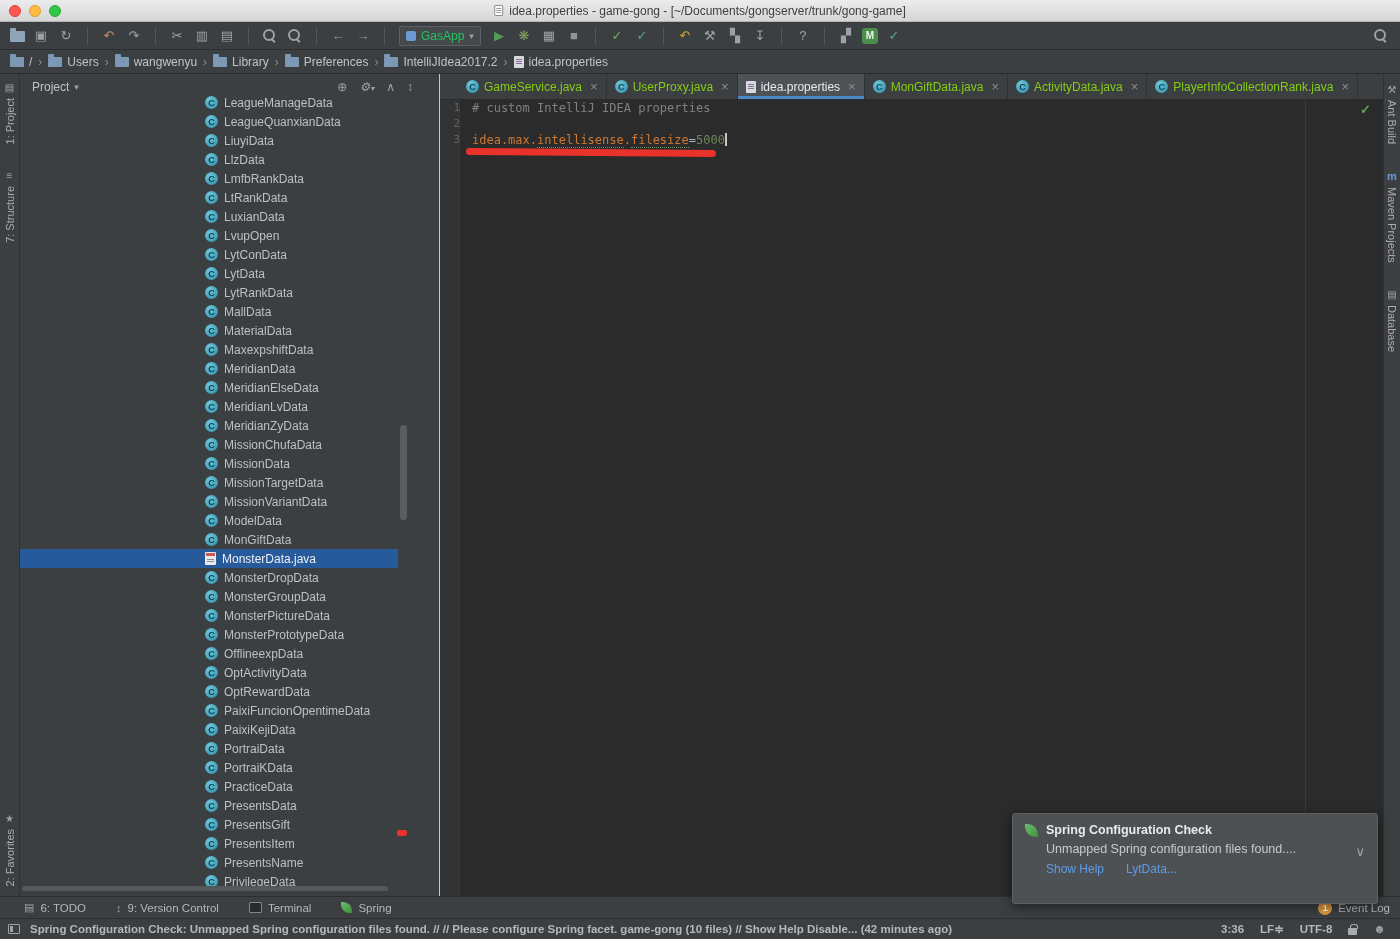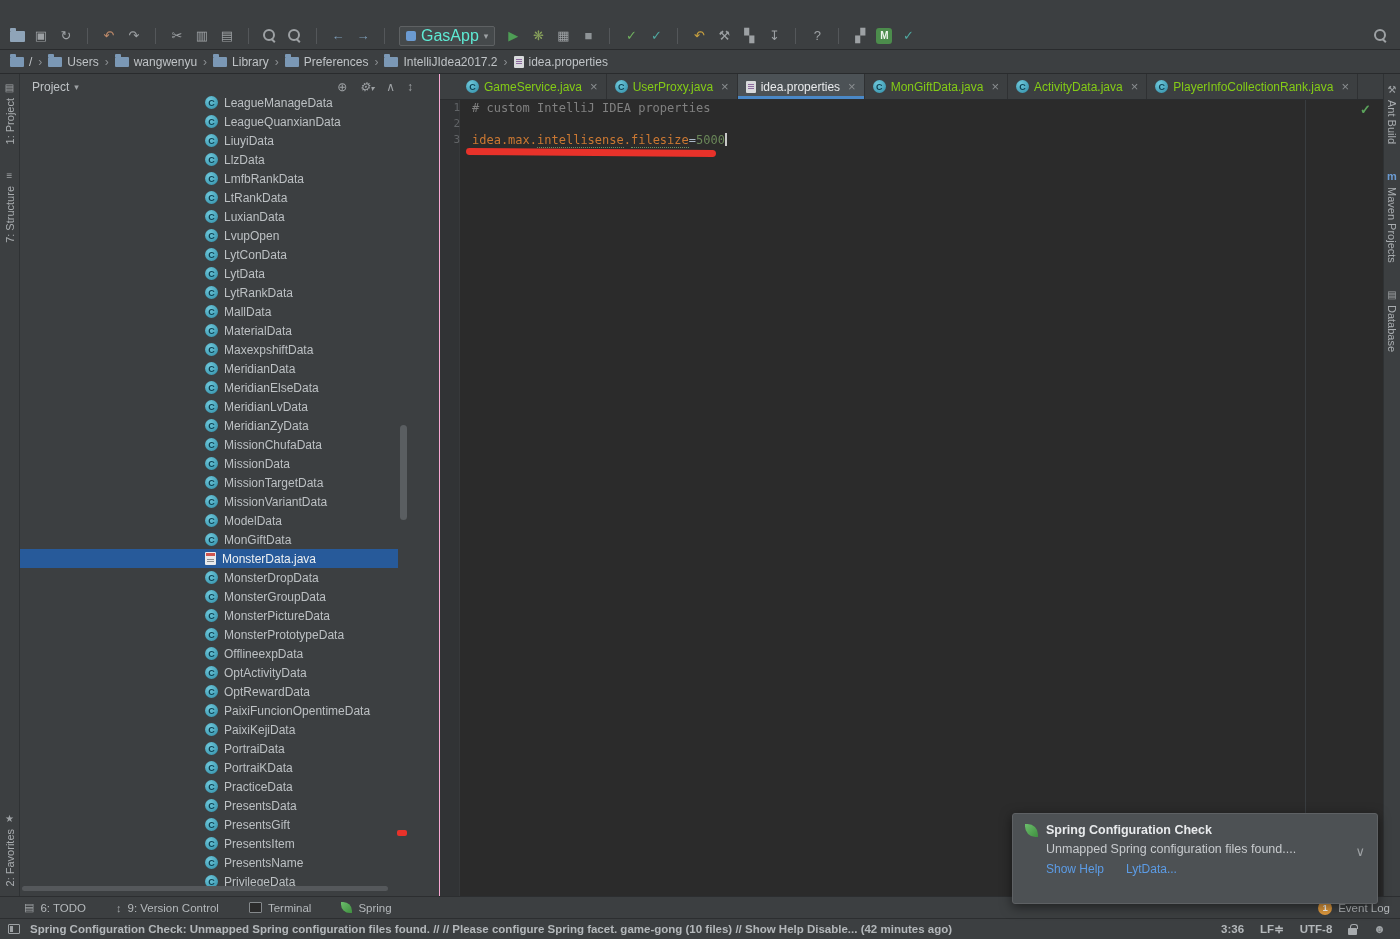--- a/index.html
+++ b/index.html
@@ -24,21 +24,21 @@
   .tb-sep{width:1px;height:16px;background:#54575A;margin:0 5px;}
   .tb-right{margin-left:auto;}
   .mbox{background:#4C8C4C;color:#EAF4EA;font-size:10px;font-weight:bold;border-radius:3px;width:16px;height:16px;min-width:16px;}
   .mag{position:relative;width:16px;}
   .mag::before{content:"";position:absolute;top:2px;left:2px;width:8px;height:8px;border:2px solid #9DA1A4;border-radius:50%;}
   .mag::after{content:"";position:absolute;left:11px;top:11px;width:5px;height:2px;background:#9DA1A4;transform:rotate(45deg);transform-origin:0 0;}
   .fold{position:relative;width:15px;height:11px;min-width:15px;background:#8FA4B8;border-radius:1px;margin-top:2px;}
   .fold::before{content:"";position:absolute;top:-3px;left:0;width:6px;height:3px;background:#8FA4B8;border-radius:1px 1px 0 0;}
   .runconfig{display:inline-flex;align-items:center;gap:5px;height:20px;padding:0 6px;border:1px solid #5E6163;border-radius:2px;background:#45494B;margin:0 2px;}
   .rc-ico{width:10px;height:10px;background:#6B9BD2;border-radius:2px;}
-  .rc-label{font-size:16px;color:#5eead4;}
+  .rc-label{font-size:12px;color:#22c55e;}
   .rc-arrow{font-size:9px;color:#9DA1A4;}
 
   
   .breadcrumbs{position:absolute;top:50px;left:0;right:0;height:24px;background:#3C3F41;border-bottom:1px solid #292B2D;display:flex;align-items:center;padding:0 10px;gap:3px;font-size:12px;color:#BFC3C6;}
   .crumb{display:inline-flex;align-items:center;gap:5px;}
   .fold2{width:14px;height:10px;min-width:14px;background:#7B98B5;border-radius:1px;position:relative;}
   .fold2::before{content:"";position:absolute;top:-3px;left:0;width:6px;height:3px;background:#7B98B5;border-radius:1px 1px 0 0;}
   .pico{width:10px;height:12px;min-width:10px;background:#D8DADC;border-radius:1px;position:relative;}
   .pico::after{content:"";position:absolute;left:2px;top:3px;width:6px;height:1px;background:#8E6AA0;box-shadow:0 2px 0 #8E6AA0,0 4px 0 #8E6AA0;}
   .crumb-sep{color:#8A8E91;margin:0 3px;}
@@ -118,20 +118,31 @@
   .sb-right{display:flex;align-items:center;gap:16px;}
   .lock{position:relative;width:9px;height:7px;background:#A7ABAE;border-radius:1px;margin-top:4px;}
   .lock::before{content:"";position:absolute;top:-4px;left:1.5px;width:6px;height:4px;border:1.5px solid #A7ABAE;border-bottom:none;border-radius:3px 3px 0 0;}
   .hector{font-size:12px;color:#9DA1A4;}
 </style>
 </head>
 <body>
 
 <div id="app">
 
+  <div class="titlebar">
+    <div class="traffic">
+      <span class="tl red"></span>
+      <span class="tl yel"></span>
+      <span class="tl grn"></span>
+    </div>
+    <div class="win-title">
+      <span class="doc-ico"></span>
+      <span>idea.properties - game-gong - [~/Documents/gongserver/trunk/gong-game]</span>
+    </div>
+  </div>
 
   <div class="toolbar">
     <div id="toolbar-items">
         <span class="tbi fold"></span>
         <span class="tbi">▣</span>
         <span class="tbi">↻</span>
         <span class="tb-sep"></span>
         <span class="tbi" style="color: rgb(190, 138, 106);">↶</span>
         <span class="tbi">↷</span>
         <span class="tb-sep"></span>

